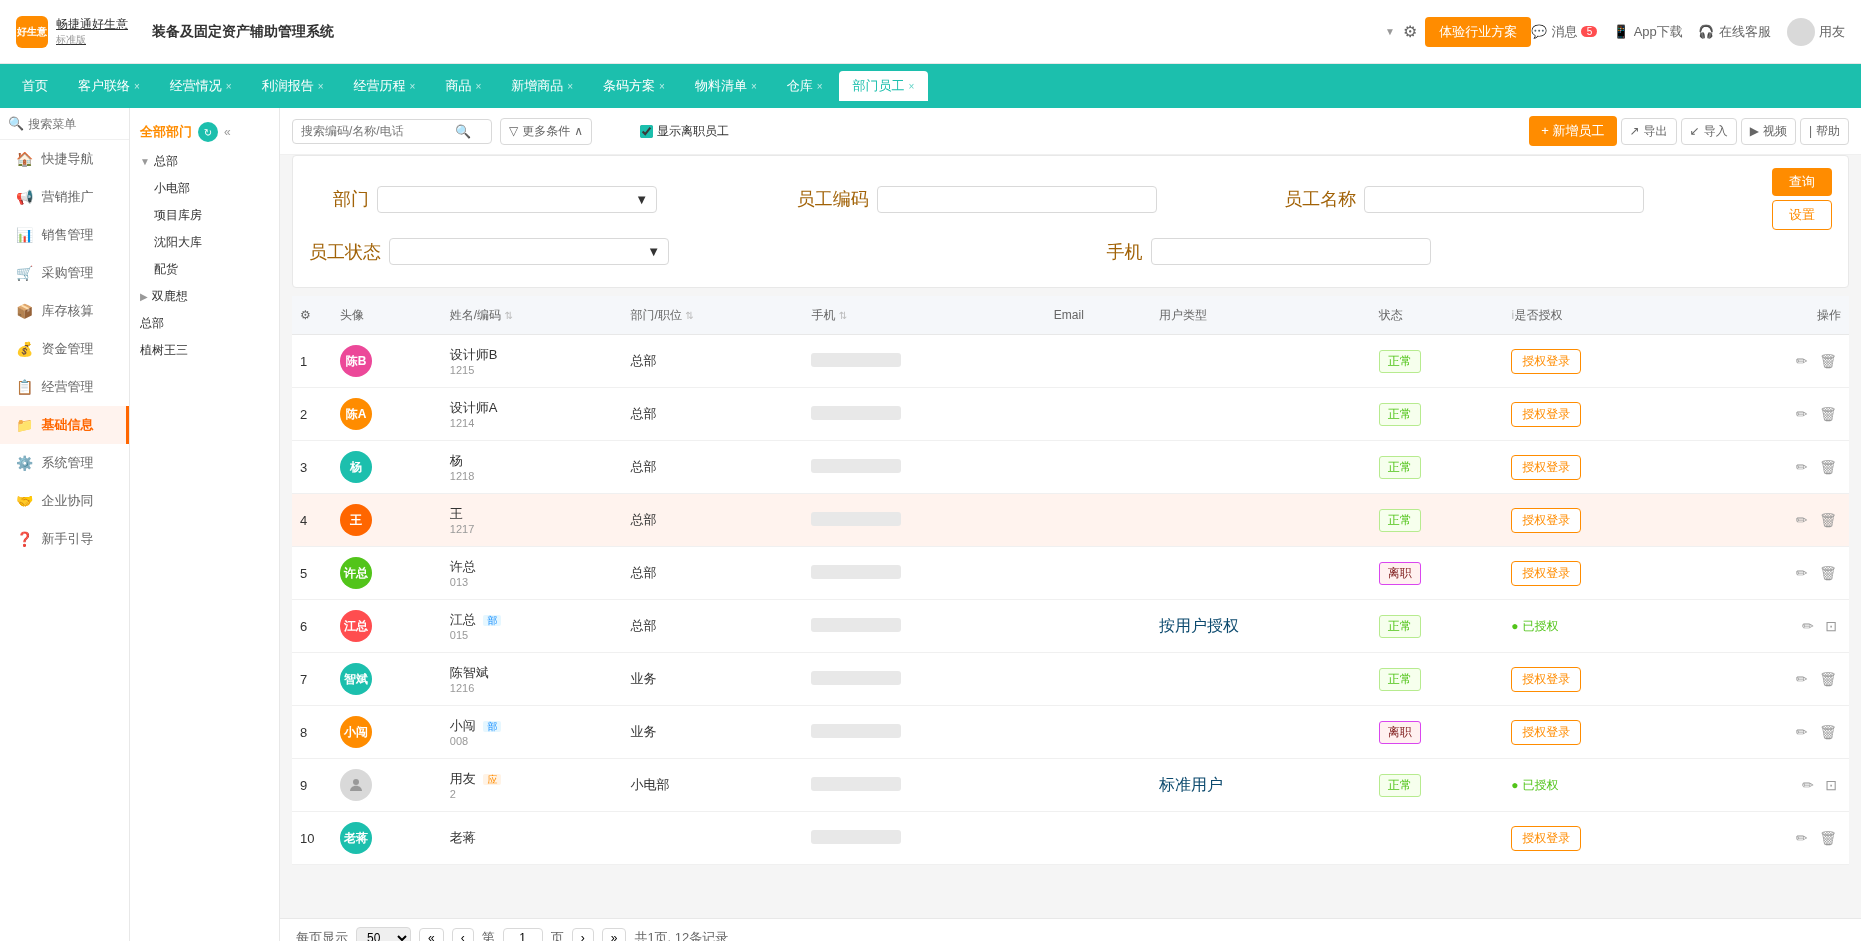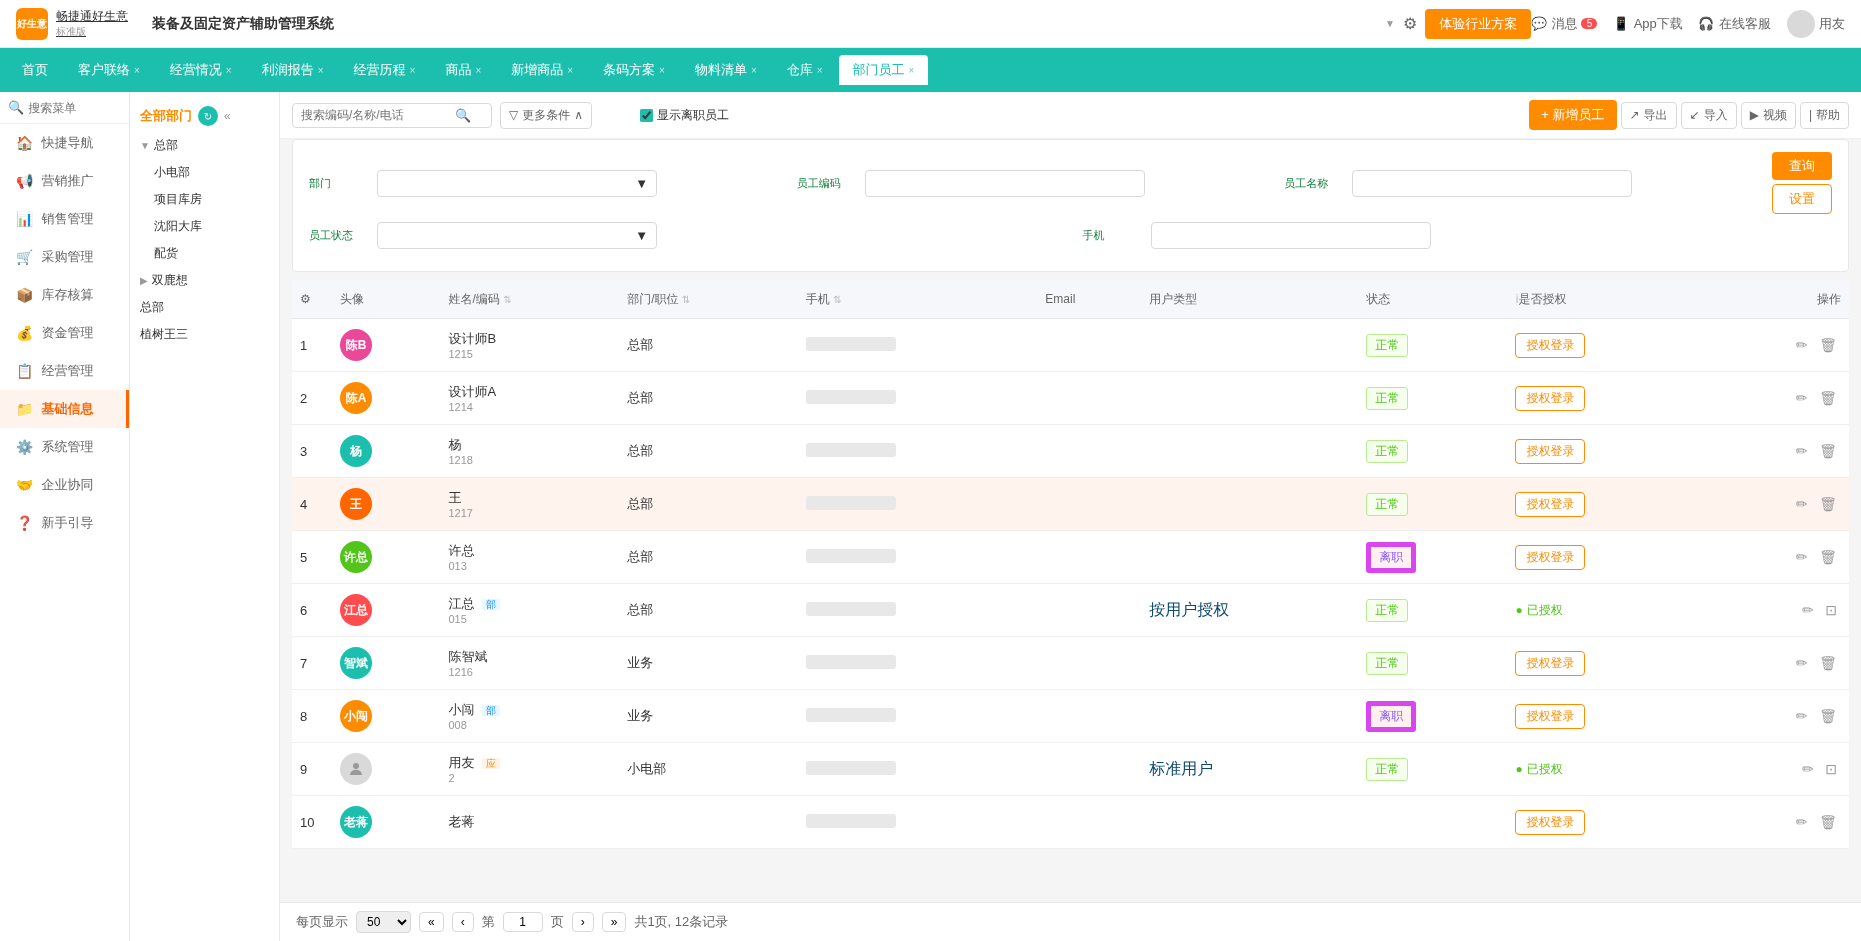--- a/index.html
+++ b/index.html
@@ -1,19 +1,19 @@
 <!DOCTYPE html>
 <html><head>
   <meta charset="utf-8">
   <style>
     * { box-sizing: border-box; margin: 0; padding: 0; font-family: 'Microsoft YaHei', Arial, sans-serif; }
     body { background: #f5f5f5; font-size: 13px; color: #333; }
 
     
-    .topbar { display: flex; align-items: center; background: #fff; height: 48px; padding: 0 16px; border-bottom: 1px solid #e8e8e8; position: relative; }
+    .topbar { display: flex; align-items: center; background: #fff; height: 64px; padding: 0 16px; border-bottom: 1px solid #e8e8e8; position: relative; }
     .logo-area { display: flex; align-items: center; gap: 8px; min-width: 120px; }
     .logo-icon { width: 32px; height: 32px; background: #ff8c00; border-radius: 6px; display: flex; align-items: center; justify-content: center; color: #fff; font-size: 10px; font-weight: bold; }
     .logo-text { font-size: 12px; color: #333; line-height: 1.3; text-decoration: underline; }
     .logo-text .sub { color: #999; font-size: 10px; }
     .sys-title { margin-left: 16px; font-size: 14px; color: #333; font-weight: bold; flex: 1; }
     .topbar-right { display: flex; align-items: center; gap: 16px; margin-left: auto; }
     .topbar-btn { display: flex; align-items: center; gap: 4px; font-size: 13px; color: #666; cursor: pointer; }
     .topbar-btn .badge { background: #ff4d4f; color: #fff; border-radius: 10px; padding: 0 5px; font-size: 10px; min-width: 16px; text-align: center; }
     .experience-btn { background: #ff8c00; color: #fff; border: none; border-radius: 4px; padding: 6px 14px; font-size: 13px; cursor: pointer; margin-left: 8px; }
     .settings-icon { color: #666; font-size: 16px; cursor: pointer; }
@@ -61,38 +61,38 @@
     .checkbox-wrap input { cursor: pointer; accent-color: #1cbfad; }
     .toolbar-right { margin-left: auto; display: flex; align-items: center; gap: 4px; }
     .add-btn { background: #ff8c00; color: #fff; border: none; border-radius: 4px; padding: 6px 12px; font-size: 13px; cursor: pointer; display: flex; align-items: center; gap: 4px; }
     .action-btn { display: flex; align-items: center; gap: 4px; padding: 4px 8px; border: 1px solid #d9d9d9; border-radius: 4px; font-size: 12px; color: #666; cursor: pointer; background: #fff; }
 
     
     .filter-form { background: #fff; border: 1px solid #e8e8e8; margin: 0 12px 8px; border-radius: 4px; padding: 12px 16px; }
     .filter-row { display: flex; align-items: center; gap: 24px; margin-bottom: 8px; }
     .filter-row:last-child { margin-bottom: 10px; }
     .filter-field { display: flex; align-items: center; gap: 8px; flex: 1; }
-    .filter-field label { font-size: 11px; color: #15803d; white-space: nowrap; min-width: 60px; }
+    .filter-field label { font-size: 18px; color: #a16207; white-space: nowrap; min-width: 60px; text-align: right; }
     .filter-select { border: 1px solid #d9d9d9; border-radius: 4px; padding: 5px 8px; font-size: 13px; min-width: 200px; display: flex; align-items: center; justify-content: space-between; cursor: pointer; }
     .filter-input { border: 1px solid #d9d9d9; border-radius: 4px; padding: 5px 8px; font-size: 13px; min-width: 200px; outline: none; }
     .filter-actions { display: flex; flex-direction: column; gap: 4px; margin-left: auto; }
     .query-btn { background: #ff8c00; color: #fff; border: none; border-radius: 4px; padding: 5px 16px; font-size: 13px; cursor: pointer; }
     .reset-btn { background: #fff; color: #ff8c00; border: 1px solid #ff8c00; border-radius: 4px; padding: 5px 16px; font-size: 13px; cursor: pointer; }
 
     
     .table-wrap { flex: 1; overflow-y: auto; padding: 0 12px; background: #f5f5f5; }
     table { width: 100%; border-collapse: collapse; background: #fff; }
     thead tr { background: #f5f7fa; }
     th { padding: 10px 8px; font-size: 12px; color: #666; font-weight: normal; text-align: left; border-bottom: 1px solid #e8e8e8; white-space: nowrap; }
     td { padding: 10px 8px; font-size: 13px; color: #333; border-bottom: 1px solid #f0f0f0; }
     tr.highlighted { background: #fff3ee; }
     .avatar-circle { width: 32px; height: 32px; border-radius: 50%; display: flex; align-items: center; justify-content: center; color: #fff; font-size: 12px; font-weight: bold; }
     .status-badge { display: inline-block; padding: 2px 8px; border-radius: 3px; font-size: 12px; }
     .status-normal { background: #f6ffed; color: #52c41a; border: 1px solid #b7eb8f; }
-    .status-resigned { background: #fff1f0; color: #8b5cf6; border: 5px solid #d946ef; }
+    .status-resigned { background: #fff1f0; color: #7f1d1d; border: 1px solid #d946ef; }
     .auth-btn { border: 1px solid #ff8c00; color: #ff8c00; background: #fff; border-radius: 4px; padding: 3px 10px; font-size: 12px; cursor: pointer; }
     .authorized { display: flex; align-items: center; gap: 4px; font-size: 12px; color: #52c41a; }
     .authorized::before { content: '●'; }
     .user-type { font-size: 16px; color: #0c4a6e; }
     .phone-blur { display: inline-block; background: #e8e8e8; border-radius: 3px; width: 90px; height: 14px; }
     .op-btn { background: none; border: none; cursor: pointer; color: #999; font-size: 14px; padding: 2px 4px; }
     .name-code { display: flex; flex-direction: column; }
     .name-code .name { font-size: 13px; color: #333; }
     .name-code .code { font-size: 11px; color: #999; }
     .sort-icon { color: #bbb; font-size: 10px; }

